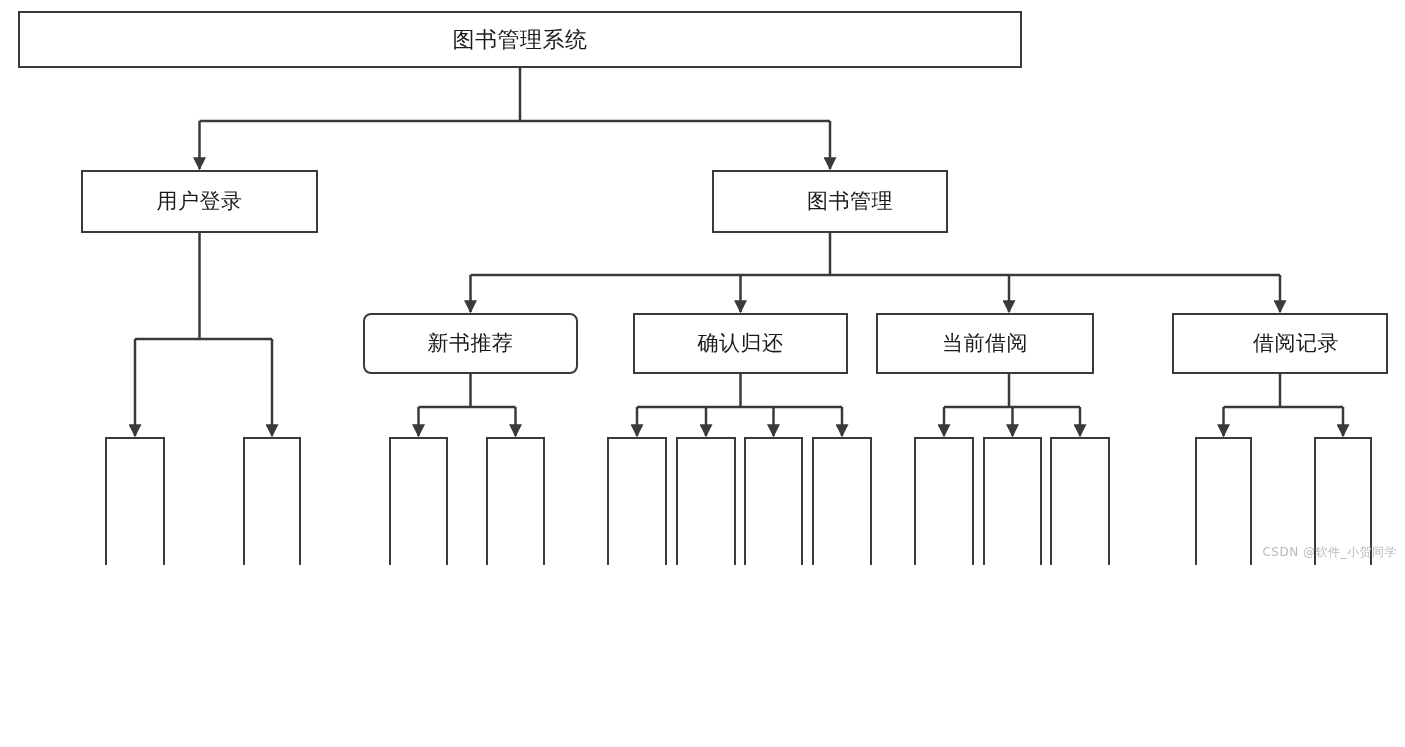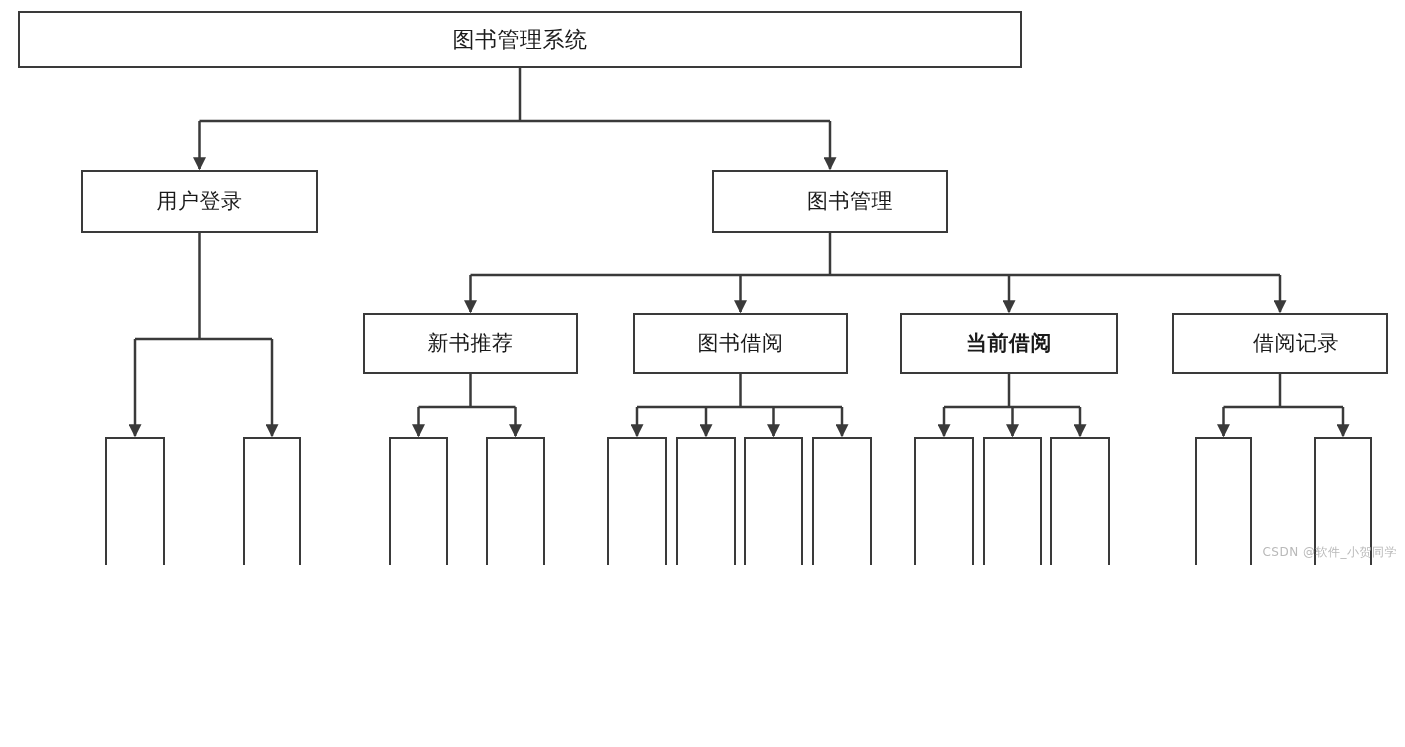--- a/index.html
+++ b/index.html
@@ -124,27 +124,27 @@
   <div id="node-layer">
       <div class="node horiz root" style="left: 18px; top: 11px; width: 1004px; height: 57px;">
         <span class="node-label">图书管理系统</span>
       </div>
       <div class="node horiz" style="left: 81px; top: 170px; width: 237px; height: 63px;">
         <span class="node-label">用户登录</span>
       </div>
       <div class="node horiz" style="left: 712px; top: 170px; width: 236px; height: 63px; padding-left: 40px;">
         <span class="node-label">图书管理</span>
       </div>
-      <div class="node horiz" style="left: 363px; top: 313px; width: 215px; height: 61px;">
+      <div class="node horiz" style="left: 363px; top: 313px; width: 215px; height: 61px; border-radius: 8px;">
         <span class="node-label">新书推荐</span>
       </div>
       <div class="node horiz" style="left: 633px; top: 313px; width: 215px; height: 61px;">
-        <span class="node-label">图书借阅</span>
+        <span class="node-label">确认归还</span>
       </div>
-      <div class="node horiz" style="left: 900px; top: 313px; width: 218px; height: 61px; font-weight: bold;">
+      <div class="node horiz" style="left: 876px; top: 313px; width: 218px; height: 61px;">
         <span class="node-label">当前借阅</span>
       </div>
       <div class="node horiz" style="left: 1172px; top: 313px; width: 216px; height: 61px; padding-left: 32px;">
         <span class="node-label">借阅记录</span>
       </div>
       <div class="node vert" style="left: 105px; top: 437px; width: 60px; height: 297px;">
         <span class="node-label">用户登录</span>
       </div>
       <div class="node vert" style="left: 243px; top: 437px; width: 58px; height: 297px;">
         <span class="node-label">注销登录</span>

